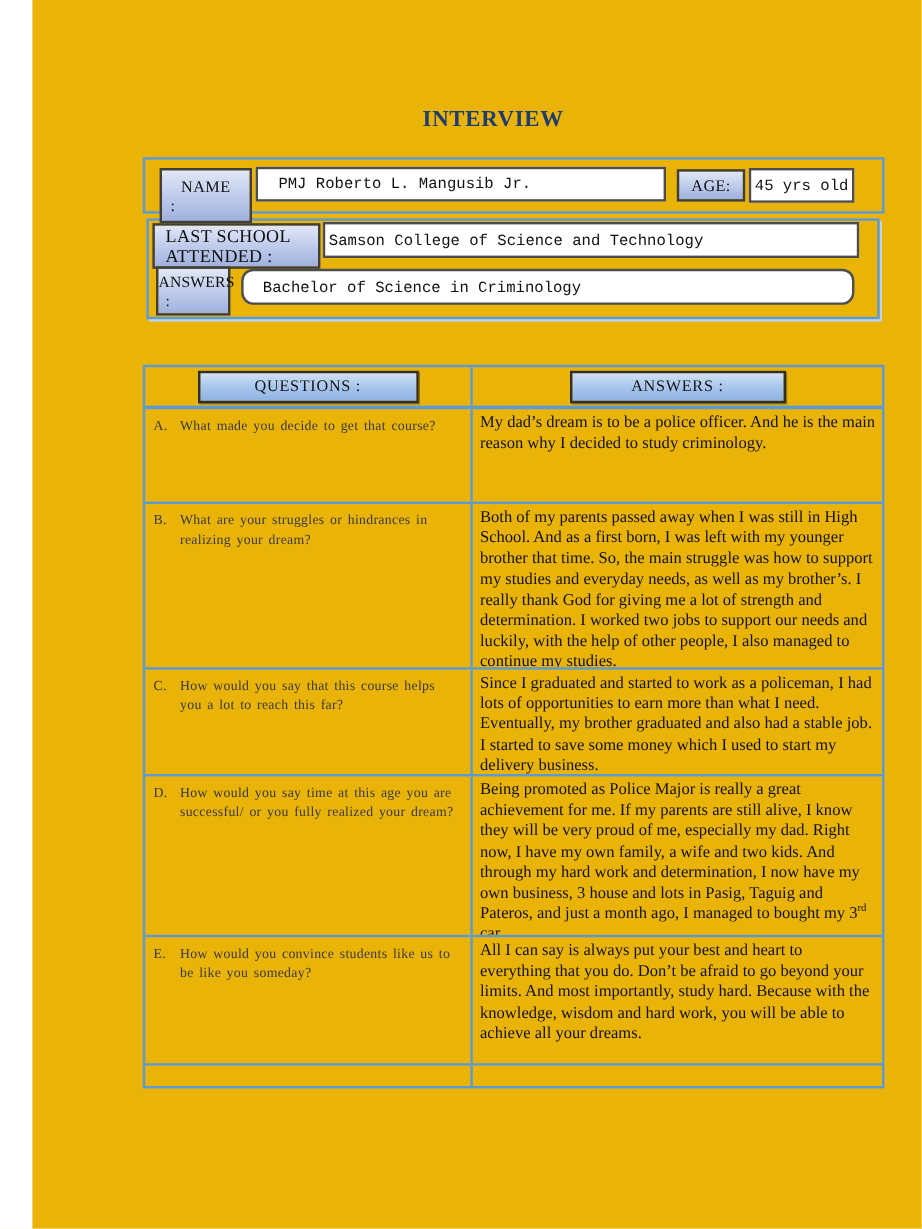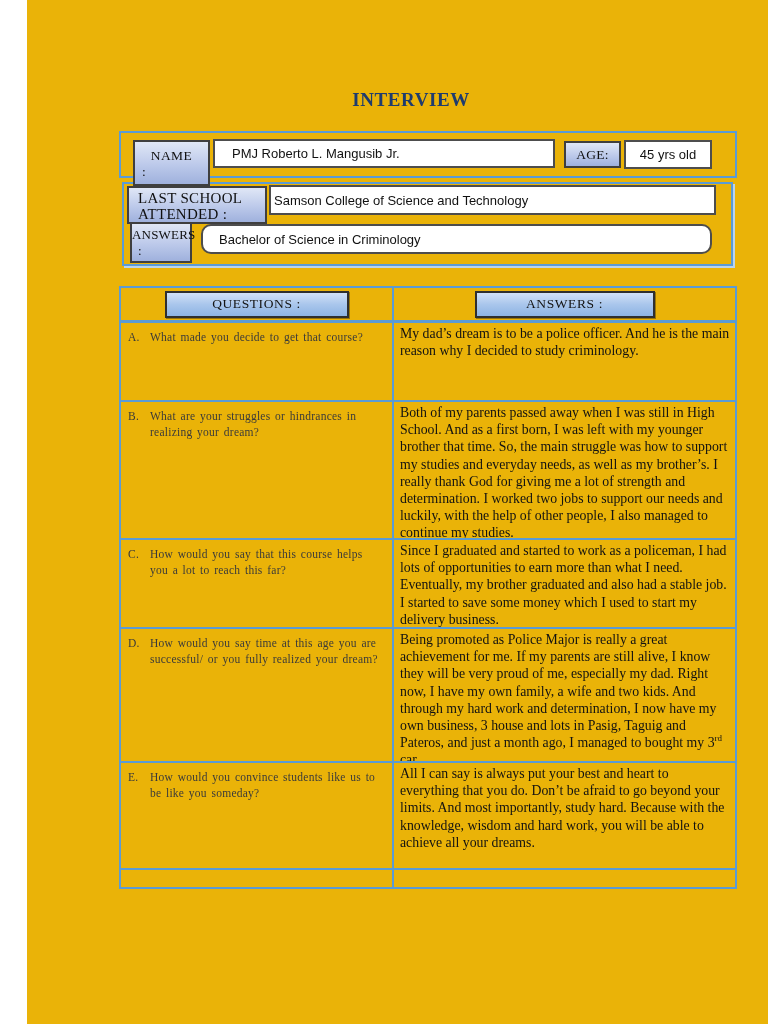--- a/index.html
+++ b/index.html
@@ -47,35 +47,35 @@
                 display: flex; align-items: center; justify-content: center; letter-spacing: 0.3px; }
   .school-label { left: 100px; top: 186px; width: 140px; height: 38px; font-size: 15px;
                   padding: 3px 0 0 9px; line-height: 15.5px; letter-spacing: 0.3px; }
   .course-label { left: 103px; top: 222px; width: 62px; height: 41px; font-size: 13px; padding-top: 3px; }
   .course-label .l1 { display: block; text-align: center; letter-spacing: 0.2px; }
   .course-label .l2 { display: block; padding-left: 6px; }
   .vbox {
     position: absolute;
     background: #ffffff;
     border: 2px solid #4d4d4d;
-    font-family: Liberation Sans, sans-serif;
+    font-family: Liberation Mono, monospace;
     font-size: 13px;
     color: #111111;
     display: flex;
     align-items: center;
     z-index: 2;
   }
   .name-value   { left: 186px; top: 139px; width: 342px; height: 29px; padding-left: 17px; }
   .age-value    { left: 597px; top: 140px; width: 88px; height: 29px; justify-content: center; }
   .school-value { left: 242px; top: 185px; width: 447px; height: 30px; padding-left: 3px; }
   .course-value { left: 174px; top: 224px; width: 511px; height: 30px; padding-left: 16px; border-radius: 10px; }
   
   .qa-table {
     position: absolute;
-    left: 92px; top: 286px;
+    left: 92px; top: 304px;
     width: 618px; height: 603px;
     border: 2px solid #5b9bd5;
     display: flex;
     flex-direction: column;
   }
   .qa-header {
     height: 35px;
     border-bottom: 3px solid #5b9bd5;
     display: flex;
     flex: none;

